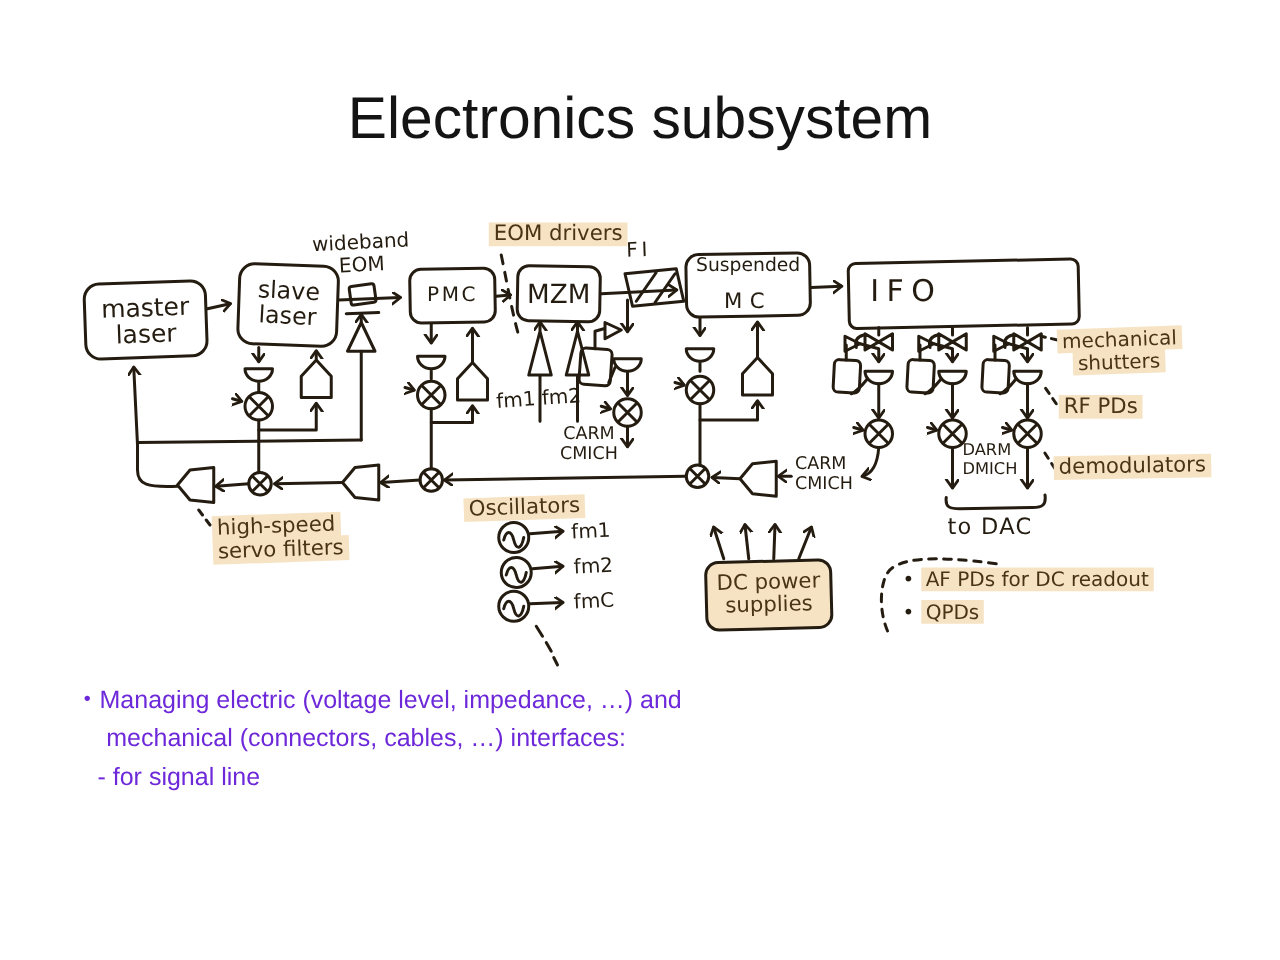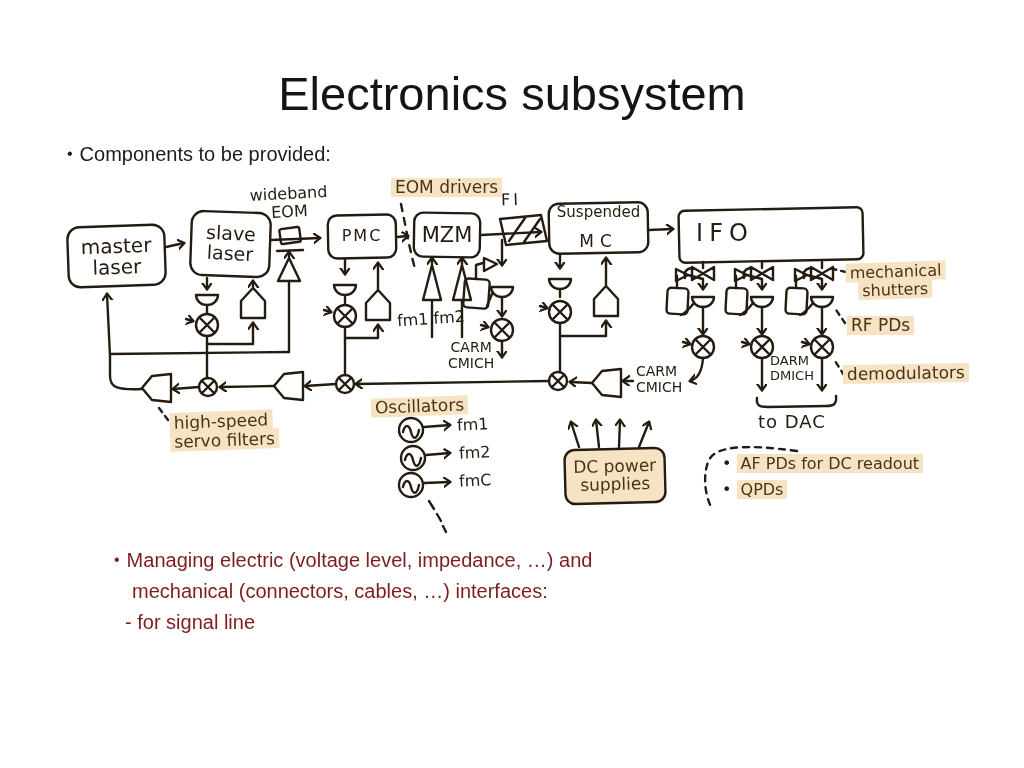--- a/index.html
+++ b/index.html
@@ -2,43 +2,40 @@
 <html><head>
 <meta charset="utf-8">
 <style>
   html,body{margin:0;padding:0;background:#ffffff;}
   .slide{position:relative;width:1024px;height:645px;background:#ffffff;overflow:hidden;
          font-family:"Liberation Sans",sans-serif;color:#1c1c1c;}
   .title{position:absolute;left:0;top:66px;width:1024px;text-align:center;
          font-size:47px;font-weight:400;color:#141414;letter-spacing:0px;}
   .bullet-line{position:absolute;font-size:20px;color:#1c1c1c;}
   .bullet-dot{display:inline-block;margin-right:7px;font-size:16px;vertical-align:2px;}
-  .managing{position:absolute;left:67px;top:544px;font-size:20px;line-height:31px;color:#7f1d1d;margin-left:47px;}
+  .managing{position:absolute;left:67px;top:544px;font-size:20px;line-height:31px;color:#6d28d9;}
   .managing .ind1{margin-left:18px;}
   .managing .ind2{margin-left:11px;}
   .footer{position:absolute;left:417px;top:681px;font-size:20px;color:#1c1c1c;white-space:pre;}
   svg.diag{position:absolute;left:0;top:0;}
   
   .hw{position:absolute;font-family:"DejaVu Sans",sans-serif;color:#241c10;line-height:1.12;
       white-space:nowrap;}
   .hl{background:#f6e3c3;color:#4a3418;padding:0 4px;}
   .boxlab{position:absolute;display:flex;flex-direction:column;align-items:center;
           justify-content:center;text-align:center;font-family:"DejaVu Sans",sans-serif;
           color:#241c10;line-height:1.05;}
 </style>
 </head>
 <body>
 
 <div class="slide">
 
   <div class="title">Electronics subsystem</div>
 
-  <div class="bullet-line" style="left:67px;top:143px;">
-    <span class="bullet-dot">•</span><span>Components to be provided:</span>
-  </div>
 
   <svg class="diag" width="1024" height="768" viewBox="0 0 1024 768">
     <defs>
       <marker id="ah" markerUnits="userSpaceOnUse" markerWidth="14" markerHeight="14" refX="6.5" refY="5" orient="auto">
         <path d="M0,0 L7,5 L0,10" fill="none" stroke="#241c10" stroke-width="2.2" stroke-linecap="round" stroke-linejoin="round"></path>
       </marker>
     </defs>
     <g stroke="#241c10" stroke-width="2.4" fill="none" stroke-linecap="round" stroke-linejoin="round">
 
       <rect x="68" y="226" width="97" height="60" rx="12" transform="rotate(-2 116 256)"></rect>

